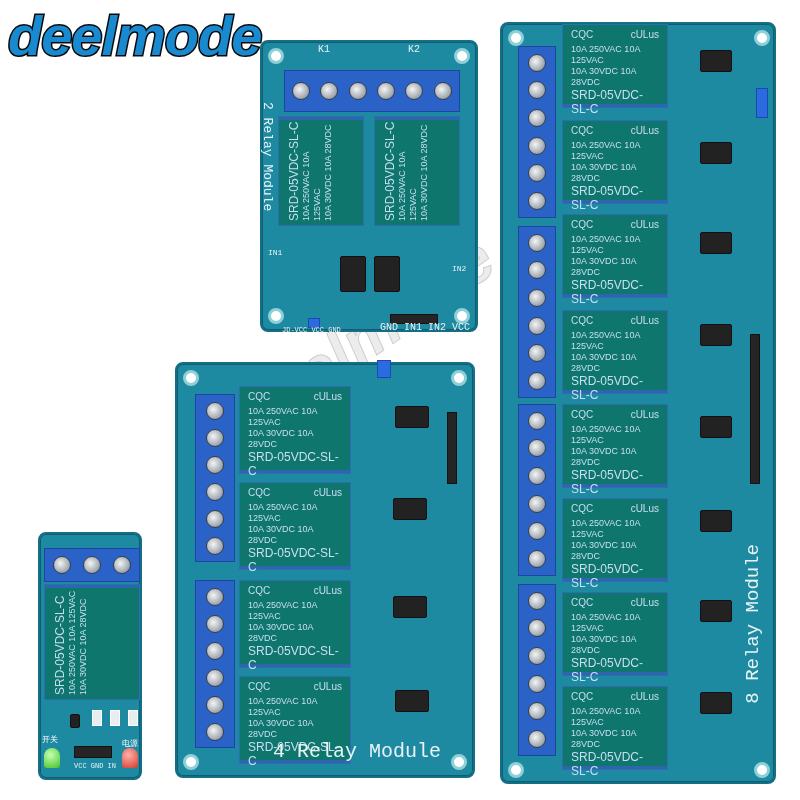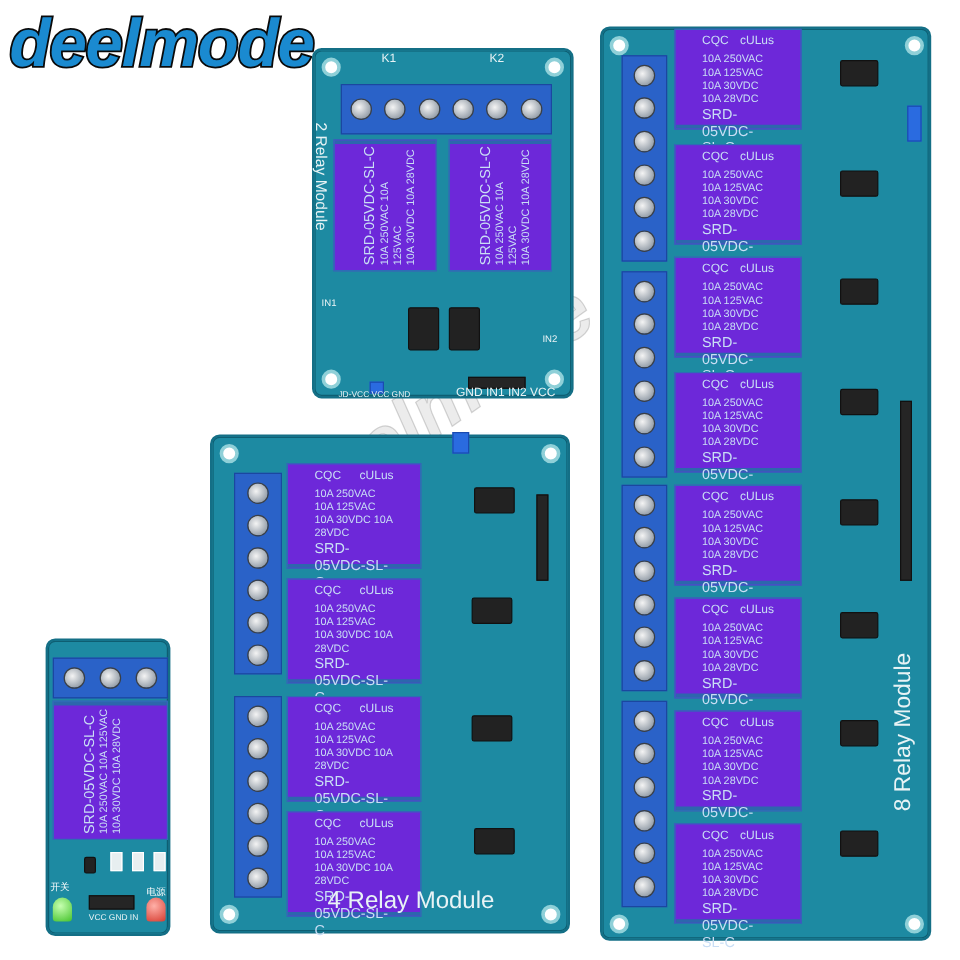--- a/index.html
+++ b/index.html
@@ -1,30 +1,30 @@
 <!DOCTYPE html>
 <html><head>
 <meta charset="utf-8">
 <style>
   *{box-sizing:border-box;margin:0;padding:0}
   body{width:800px;height:800px;background:#ffffff;position:relative;overflow:hidden;font-family:"Liberation Sans",sans-serif}
   .logo{position:absolute;left:8px;top:6px;font-family:"Liberation Sans",sans-serif;font-weight:900;font-style:italic;font-size:56px;color:#1a8ad0;letter-spacing:-1px;
     -webkit-text-stroke:3px #0a0a0a;paint-order:stroke fill;line-height:60px}
   .board{position:absolute;background:#1d8aa2;border:2px solid #146f86;border-radius:8px;box-shadow:0 0 0 1px #0e5e72 inset}
   .hole{position:absolute;width:16px;height:16px;border-radius:50%;background:#fff;border:3px solid #8fd0d8}
-  .relay{position:absolute;background:#6d28d9;border:1px solid #2e6cb5;box-shadow:inset 0 -3px 0 #2d66ad;color:#c9def5;font-size:9px;line-height:11px;padding:4px 22px}
+  .relay{position:absolute;background:#0f766e;border:1px solid #2e6cb5;box-shadow:inset 0 -3px 0 #2d66ad;color:#c9def5;font-size:9px;line-height:11px;padding:4px 8px}
   .relay .sym{display:flex;justify-content:space-between;font-size:10px;margin-bottom:4px}
   .relay .model{font-size:12px;line-height:14px}
   .relay.rot{writing-mode:vertical-rl;transform:rotate(180deg)}
   .terminal{position:absolute;background:#2a62c8;border:1px solid #1b47a0;display:flex;align-items:center;justify-content:space-around;padding:2px}
   .terminal.v{flex-direction:column}
   .screw{width:18px;height:18px;border-radius:50%;background:radial-gradient(circle at 40% 40%,#f4f4f4,#9aa3ad 70%,#5d646c);border:1px solid #3a3f46}
   .chip{position:absolute;background:#222;border:1px solid #111;border-radius:2px}
   .header{position:absolute;background:#252525;border:1px solid #111}
-  .label{position:absolute;color:#e8f3f5;font-family:Liberation Sans, sans-serif;white-space:nowrap}
+  .label{position:absolute;color:#e8f3f5;font-family:Liberation Mono, monospace;white-space:nowrap}
   .jumper{position:absolute;background:#2a6be0;border:1px solid #1a4ab0}
   .led-g{position:absolute;width:16px;height:20px;border-radius:8px 8px 3px 3px;background:radial-gradient(circle at 40% 35%,#c6ffb0,#43c22a)}
   .led-r{position:absolute;width:16px;height:20px;border-radius:8px 8px 3px 3px;background:radial-gradient(circle at 40% 35%,#ffb0a8,#d63a2e)}
   .smd{position:absolute;background:#e7eef0;border:1px solid #fff;width:10px;height:16px}
   .watermark{position:absolute;left:215px;top:300px;font-size:64px;font-weight:bold;font-style:italic;color:rgba(200,200,200,0.35);transform:rotate(-35deg);-webkit-text-stroke:1px rgba(120,120,120,0.3)}
 </style>
 </head>
 <body>
 
 <div class="logo">deelmode</div>
@@ -52,21 +52,21 @@
   </div>
   <div class="relay rot" style="left:112px;top:74px;width:86px;height:110px">
     <div class="model">SRD-05VDC-SL-C</div>
     <div>10A 250VAC  10A 125VAC</div>
     <div>10A  30VDC  10A  28VDC</div>
   </div>
   <div class="label" style="left:-2px;top:60px;font-size:13px;writing-mode:vertical-rl">2 Relay Module</div>
   <div class="chip" style="left:78px;top:214px;width:26px;height:36px"></div>
   <div class="chip" style="left:112px;top:214px;width:26px;height:36px"></div>
   <div class="label" style="left:6px;top:206px;font-size:8px">IN1</div>
-  <div class="label" style="left:190px;top:236px;font-size:8px">IN2</div>
+  <div class="label" style="left:190px;top:222px;font-size:8px">IN2</div>
   <div class="jumper" style="left:46px;top:276px;width:12px;height:10px"></div>
   <div class="header" style="left:128px;top:272px;width:48px;height:10px"></div>
   <div class="label" style="left:20px;top:284px;font-size:7px">JD-VCC VCC GND</div>
   <div class="label" style="left:118px;top:280px;font-size:10px">GND IN1 IN2 VCC</div>
 </div>
 
 <div class="board" style="left:175px;top:362px;width:300px;height:416px">
   <div class="hole" style="left:6px;top:6px"></div>
   <div class="hole" style="left:274px;top:6px"></div>
   <div class="hole" style="left:6px;top:390px"></div>

